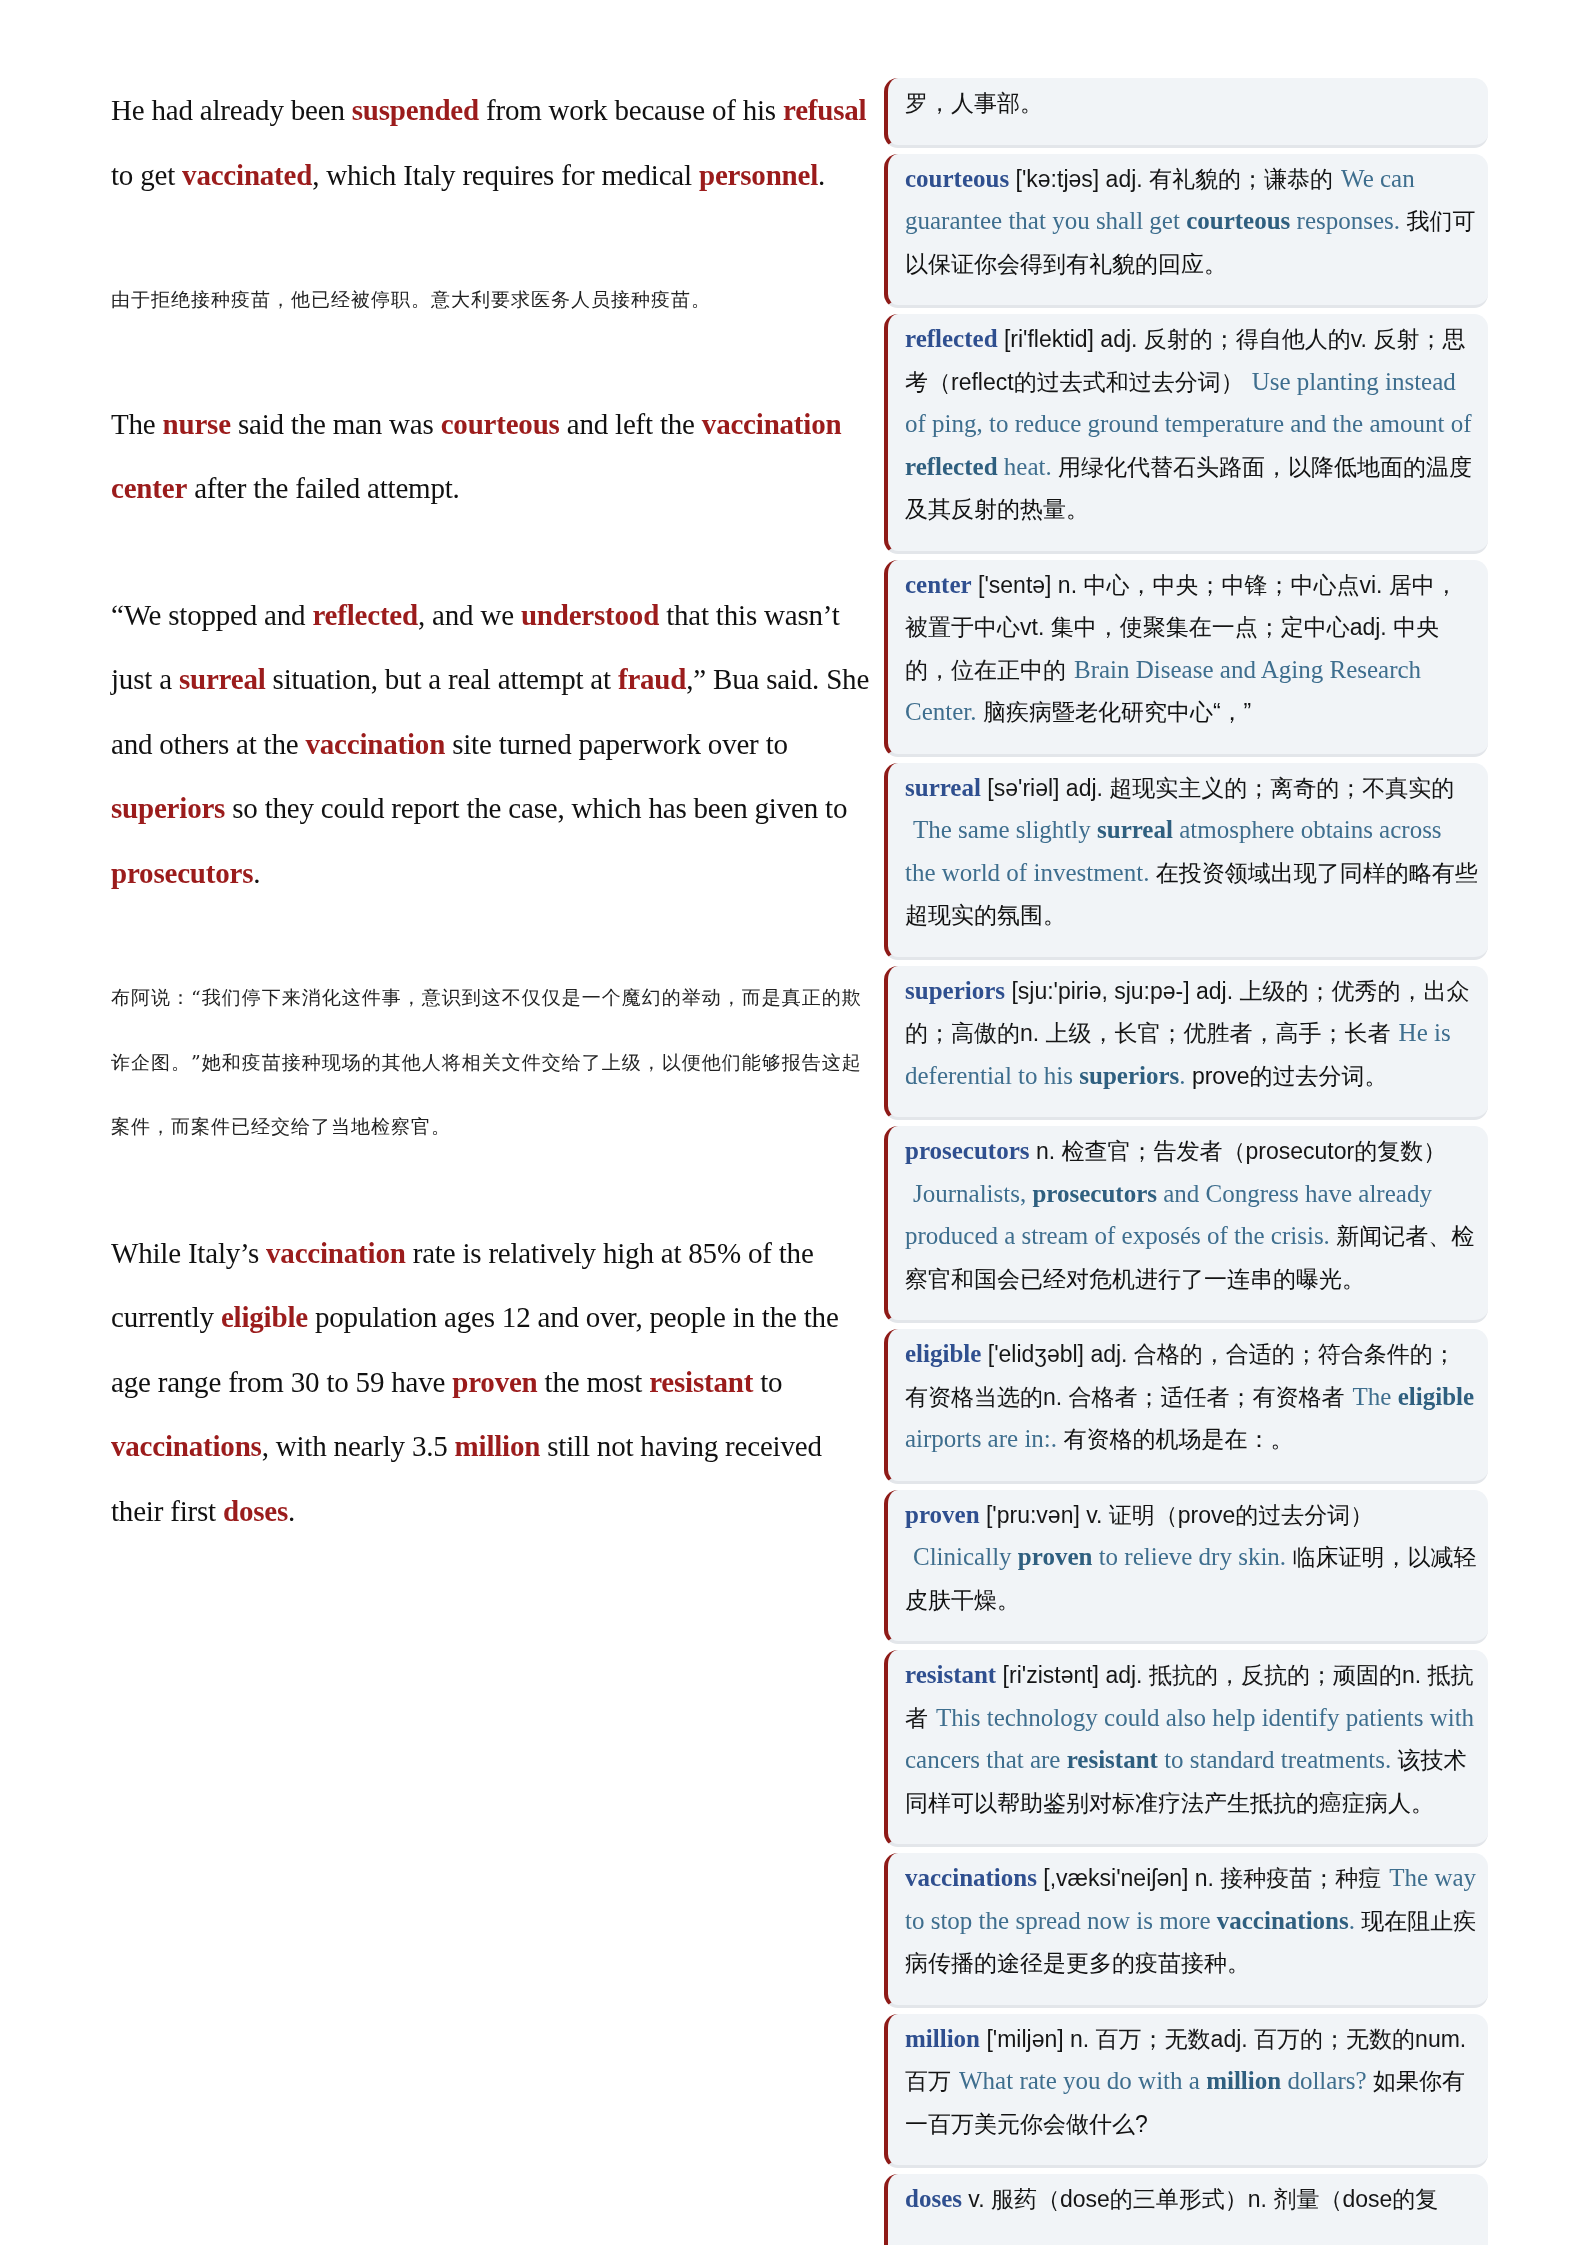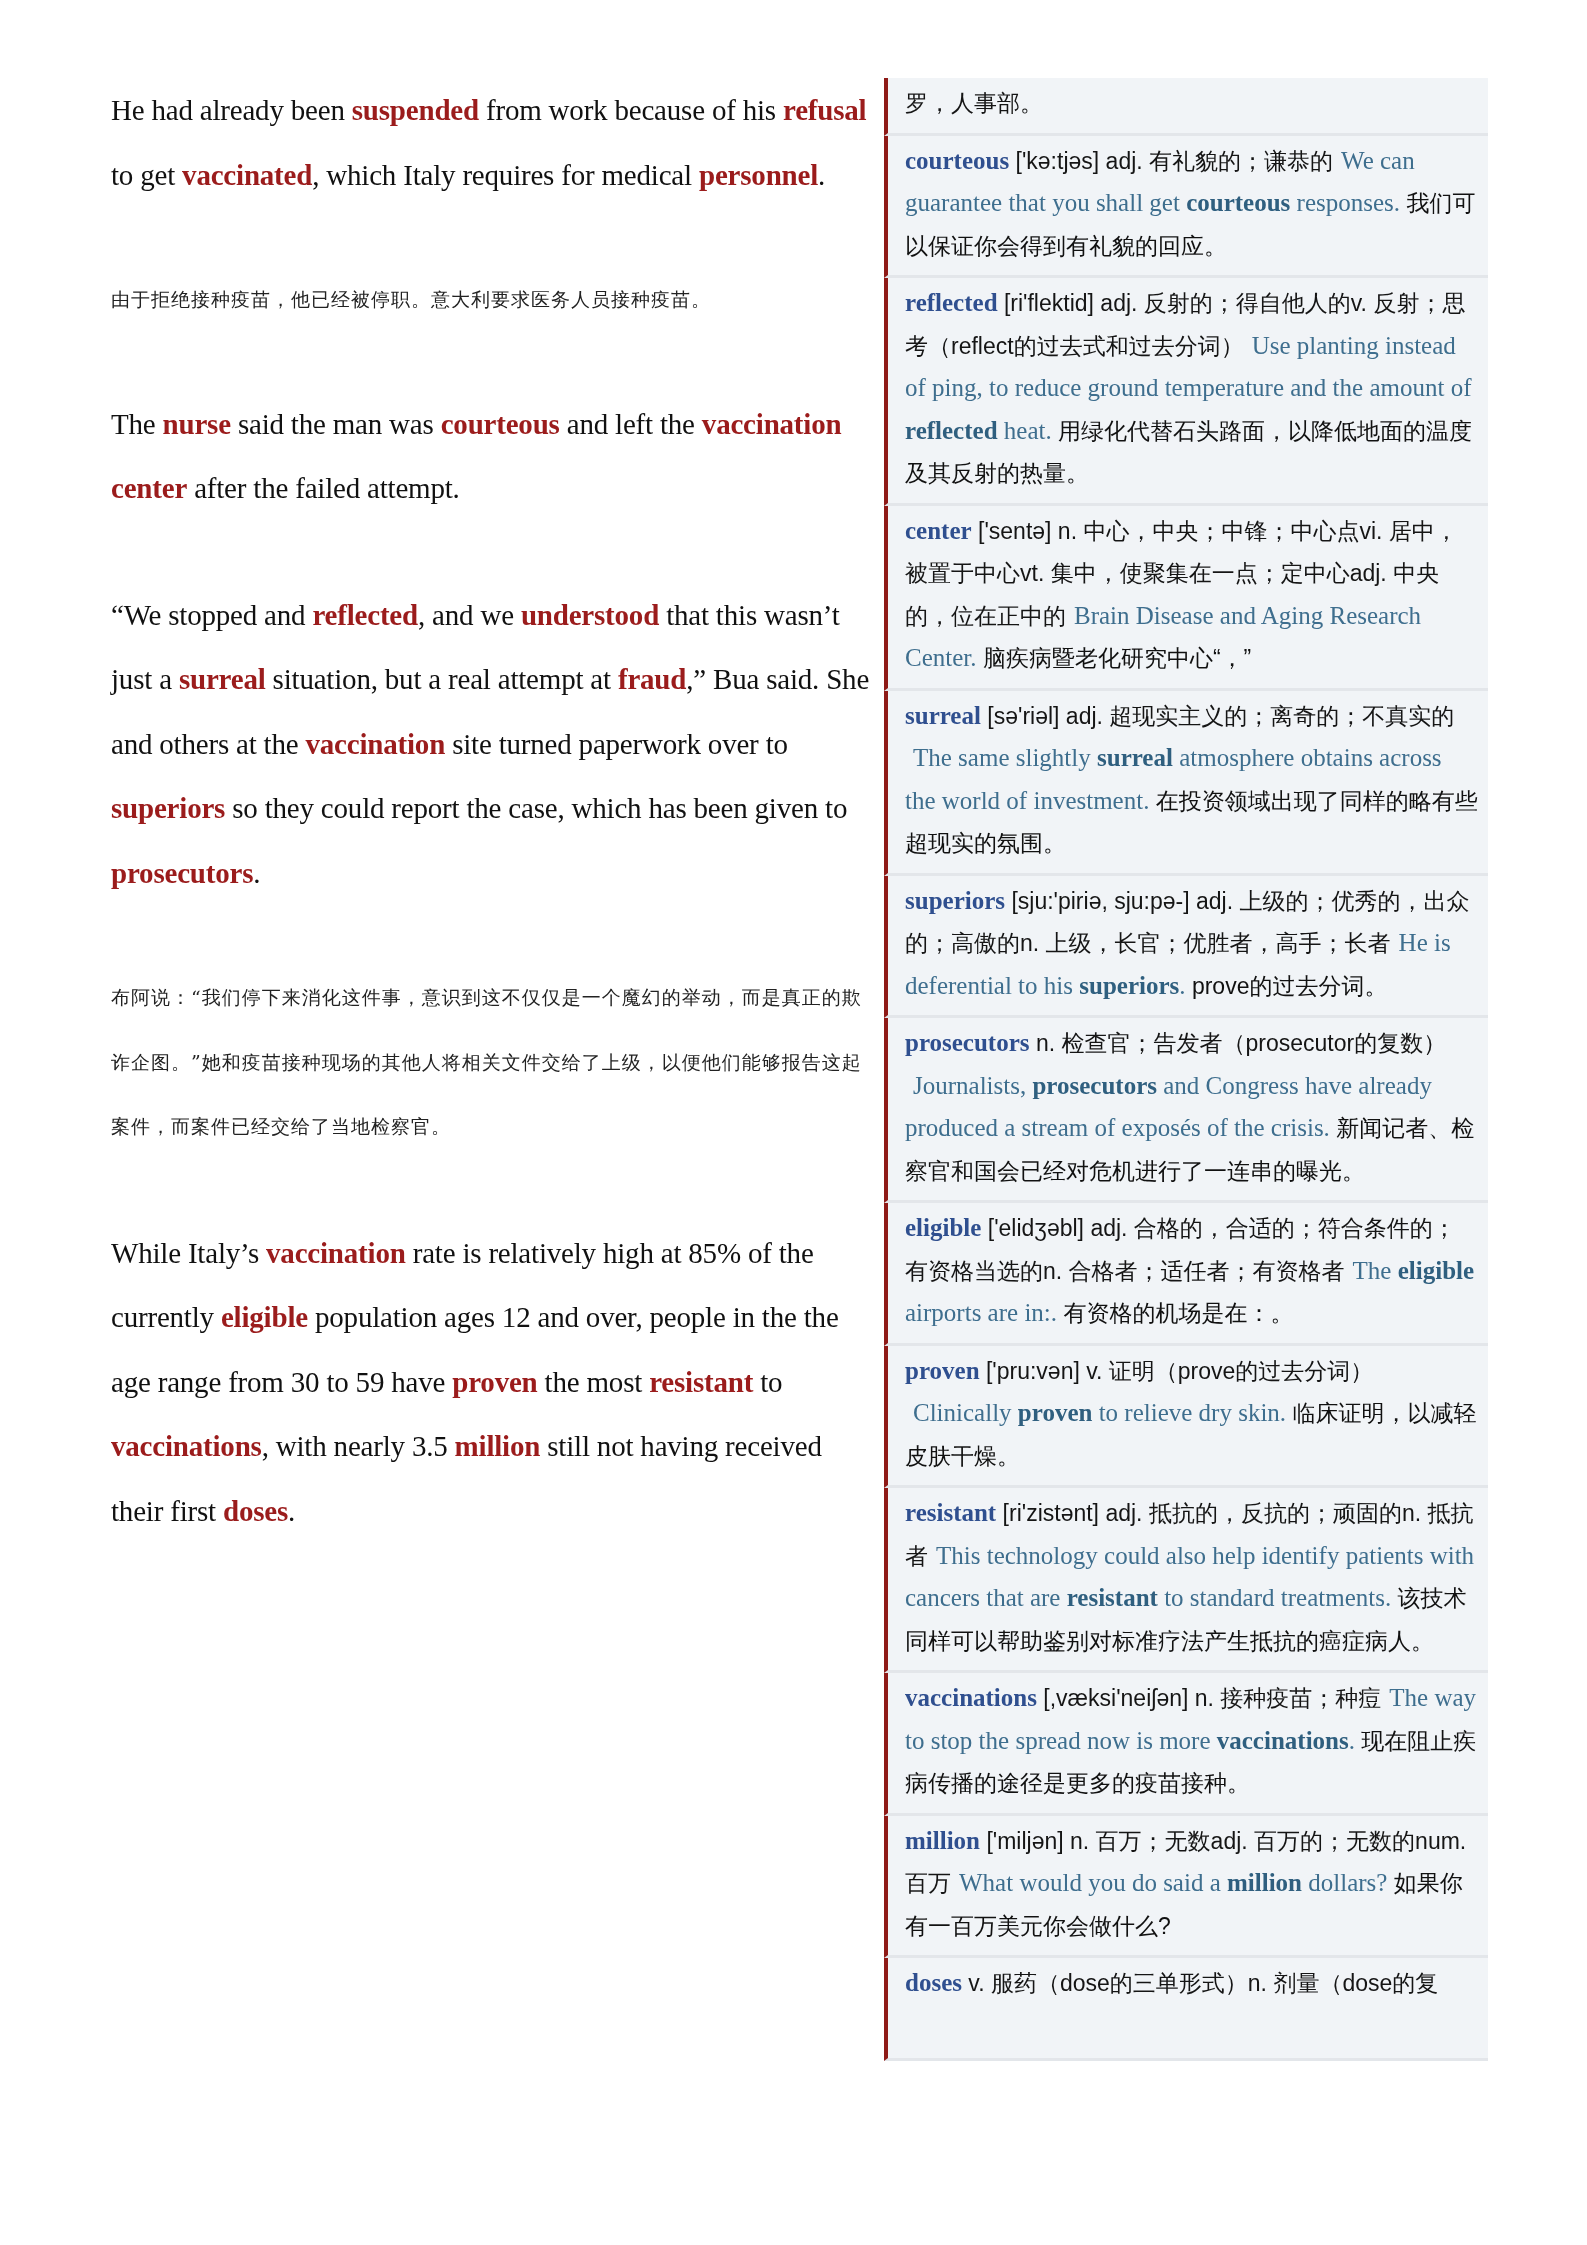--- a/index.html
+++ b/index.html
@@ -36,25 +36,27 @@
     .right-col {
       position: absolute;
       left: 884px;
       top: 78px;
       width: 604px;
     }
     .card {
       background: #f1f4f7;
       border-left: 4px solid #8e1a17;
       border-bottom: 3px solid #e3e6ea;
-      padding: 4px 10px 8px 17px;
+      padding: 4px 10px 20px 17px;
+      margin-bottom: 6px;
       font-size: 23px;
       line-height: 42.5px;
       font-family: "Liberation Sans", "DejaVu Sans", sans-serif;
       color: #111;
+      border-radius: 14px;
     }
     .card .word {
       font-family: "Liberation Serif", serif;
       font-weight: bold;
       color: #2f4f8f;
       font-size: 25px;
     }
     .card .phon, .card .def {
       font-family: "Liberation Sans", sans-serif;
       color: #151515;
@@ -90,15 +92,15 @@
     <div class="card"><span class="word">courteous</span> <span class="phon">['kə:tjəs]</span> <span class="def">adj. 有礼貌的；谦恭的</span><span class="ex"><span>We can guarantee that you shall get </span><b>courteous</b><span> responses.</span></span> <span class="tr">我们可以保证你会得到有礼貌的回应。</span></div>
     <div class="card"><span class="word">reflected</span> <span class="phon">[ri'flektid]</span> <span class="def">adj. 反射的；得自他人的v. 反射；思考（reflect的过去式和过去分词）</span><span class="ex"><span>Use planting instead of ping, to reduce ground temperature and the amount of </span><b>reflected</b><span> heat.</span></span> <span class="tr">用绿化代替石头路面，以降低地面的温度及其反射的热量。</span></div>
     <div class="card"><span class="word">center</span> <span class="phon">['sentə]</span> <span class="def">n. 中心，中央；中锋；中心点vi. 居中，被置于中心vt. 集中，使聚集在一点；定中心adj. 中央的，位在正中的</span><span class="ex"><span>Brain Disease and Aging Research Center.</span></span> <span class="tr">脑疾病暨老化研究中心“，”</span></div>
     <div class="card"><span class="word">surreal</span> <span class="phon">[sə'riəl]</span> <span class="def">adj. 超现实主义的；离奇的；不真实的</span><span class="ex"><span>The same slightly </span><b>surreal</b><span> atmosphere obtains across the world of investment.</span></span> <span class="tr">在投资领域出现了同样的略有些超现实的氛围。</span></div>
     <div class="card"><span class="word">superiors</span> <span class="phon">[sju:'piriə, sju:pə-]</span> <span class="def">adj. 上级的；优秀的，出众的；高傲的n. 上级，长官；优胜者，高手；长者</span><span class="ex"><span>He is deferential to his </span><b>superiors</b><span>.</span></span> <span class="tr">prove的过去分词。</span></div>
     <div class="card"><span class="word">prosecutors</span> <span class="def">n. 检查官；告发者（prosecutor的复数）</span><span class="ex"><span>Journalists, </span><b>prosecutors</b><span> and Congress have already produced a stream of exposés of the crisis.</span></span> <span class="tr">新闻记者、检察官和国会已经对危机进行了一连串的曝光。</span></div>
     <div class="card"><span class="word">eligible</span> <span class="phon">['elidʒəbl]</span> <span class="def">adj. 合格的，合适的；符合条件的；有资格当选的n. 合格者；适任者；有资格者</span><span class="ex"><span>The </span><b>eligible</b><span> airports are in:.</span></span> <span class="tr">有资格的机场是在：。</span></div>
     <div class="card"><span class="word">proven</span> <span class="phon">['pru:vən]</span> <span class="def">v. 证明（prove的过去分词）</span><span class="ex"><span>Clinically </span><b>proven</b><span> to relieve dry skin.</span></span> <span class="tr">临床证明，以减轻皮肤干燥。</span></div>
     <div class="card"><span class="word">resistant</span> <span class="phon">[ri'zistənt]</span> <span class="def">adj. 抵抗的，反抗的；顽固的n. 抵抗者</span><span class="ex"><span>This technology could also help identify patients with cancers that are </span><b>resistant</b><span> to standard treatments.</span></span> <span class="tr">该技术同样可以帮助鉴别对标准疗法产生抵抗的癌症病人。</span></div>
     <div class="card"><span class="word">vaccinations</span> <span class="phon">[,væksi'neiʃən]</span> <span class="def">n. 接种疫苗；种痘</span><span class="ex"><span>The way to stop the spread now is more </span><b>vaccinations</b><span>.</span></span> <span class="tr">现在阻止疾病传播的途径是更多的疫苗接种。</span></div>
-    <div class="card"><span class="word">million</span> <span class="phon">['miljən]</span> <span class="def">n. 百万；无数adj. 百万的；无数的num. 百万</span><span class="ex"><span>What would you do said a </span><b>million</b><span> dollars?</span></span> <span class="tr">如果你有一百万美元你会做什么?</span></div>
+    <div class="card"><span class="word">million</span> <span class="phon">['miljən]</span> <span class="def">n. 百万；无数adj. 百万的；无数的num. 百万</span><span class="ex"><span>What rate you do with a </span><b>million</b><span> dollars?</span></span> <span class="tr">如果你有一百万美元你会做什么?</span></div>
     <div class="card last"><span class="word">doses</span> <span class="def">v. 服药（dose的三单形式）n. 剂量（dose的复</span></div>
   </div>
 
 </body></html>

